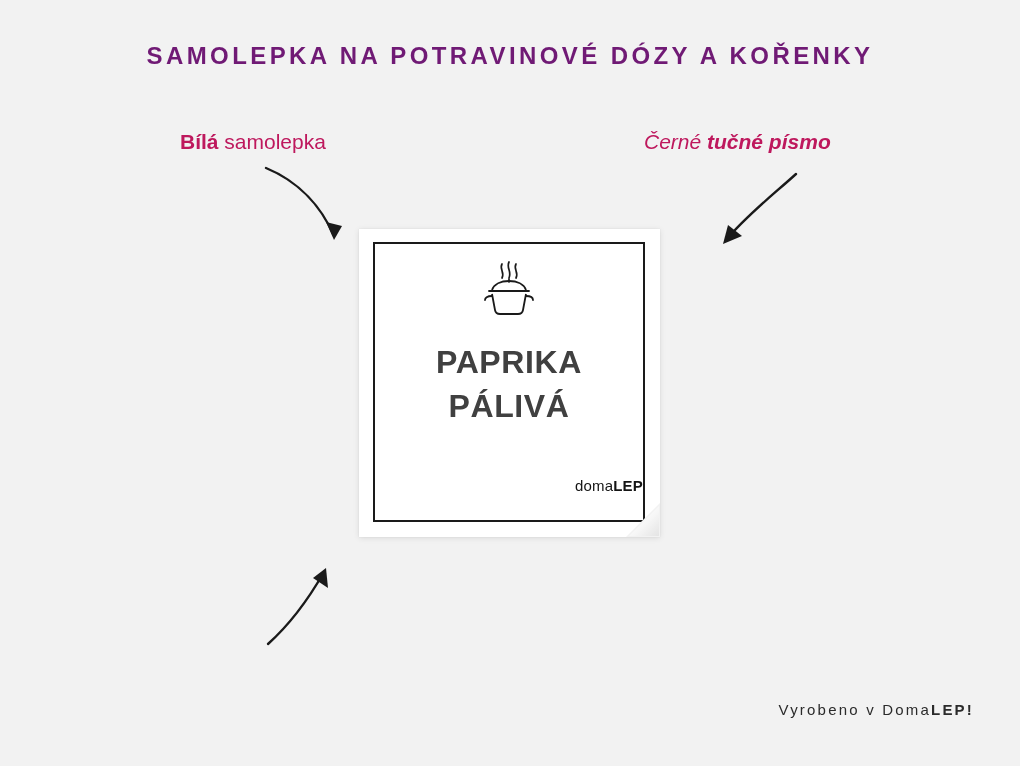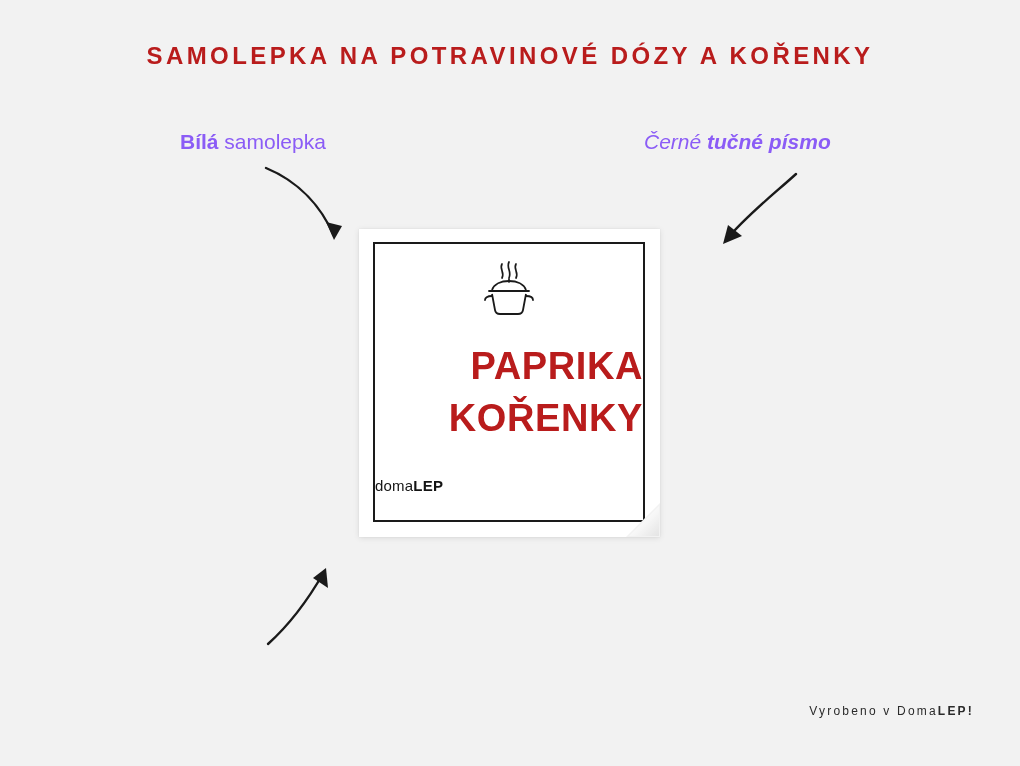--- a/index.html
+++ b/index.html
@@ -24,29 +24,29 @@
   
   .headline {
     position: absolute;
     top: 42px;
     left: 0;
     width: 1020px;
     text-align: center;
     font-size: 24px;
     font-weight: bold;
     letter-spacing: 3.4px;
-    color: #b91c1c;
+    color: #701a75;
     white-space: nowrap;
   }
 
   
   .callout {
     position: absolute;
     font-size: 21px;
-    color: #8b5cf6;
+    color: #be185d;
     white-space: nowrap;
   }
   .callout .b { font-weight: bold; }
 
   #callout-white  { left: 180px; top: 130px; }
   #callout-black  { left: 644px; top: 130px; font-style: italic; }
   #callout-format { left: 110px; top: 654px; }
 
   
   .arrow {
@@ -109,46 +109,46 @@
     width: 100%;
     display: flex;
     justify-content: center;
   }
 
   .sticker-title {
     position: absolute;
     left: 0;
     top: 96px;
     width: 100%;
-    text-align: right;
-    font-size: 38px;
+    text-align: center;
+    font-size: 32px;
     font-weight: bold;
     line-height: 1.38;
     letter-spacing: 0.6px;
-    color: #b91c1c;
+    color: #404040;
   }
 
   .sticker-brand {
     position: absolute;
     left: 0;
     bottom: 26px;
     width: 100%;
-    text-align: left;
+    text-align: right;
     font-size: 15px;
     color: #141414;
     letter-spacing: 0.2px;
   }
   .sticker-brand .strong { font-weight: bold; }
 
   
   .footer {
     position: absolute;
     right: 46px;
     bottom: 48px;
-    font-size: 12px;
+    font-size: 15px;
     letter-spacing: 2.2px;
     color: #2b2b2b;
     white-space: nowrap;
   }
   .footer .strong { font-weight: bold; }
 </style>
 </head>
 <body>
 
 <div class="stage">
@@ -198,21 +198,21 @@
 
           <path d="M12 34 L 15 50 C 15.4 52.4, 17.6 54, 20 54 L 38 54 C 40.4 54, 42.6 52.4, 43 50 L 46 34" fill="none" stroke="#1a1a1a" stroke-width="1.8" stroke-linejoin="round"></path>
 
           <path d="M12 36 C 7 36, 5 38, 5 40" fill="none" stroke="#1a1a1a" stroke-width="1.8" stroke-linecap="round"></path>
           <path d="M46 36 C 51 36, 53 38, 53 40" fill="none" stroke="#1a1a1a" stroke-width="1.8" stroke-linecap="round"></path>
         </svg>
       </div>
 
       <div class="sticker-title">
         <div>PAPRIKA</div>
-        <div>KOŘENKY</div>
+        <div>PÁLIVÁ</div>
       </div>
 
       <div class="sticker-brand">
         <span>doma</span><span class="strong">LEP</span>
       </div>
     </div>
 
     <div class="peel-fold"></div>
     <div class="peel-curl"></div>
   </div>

